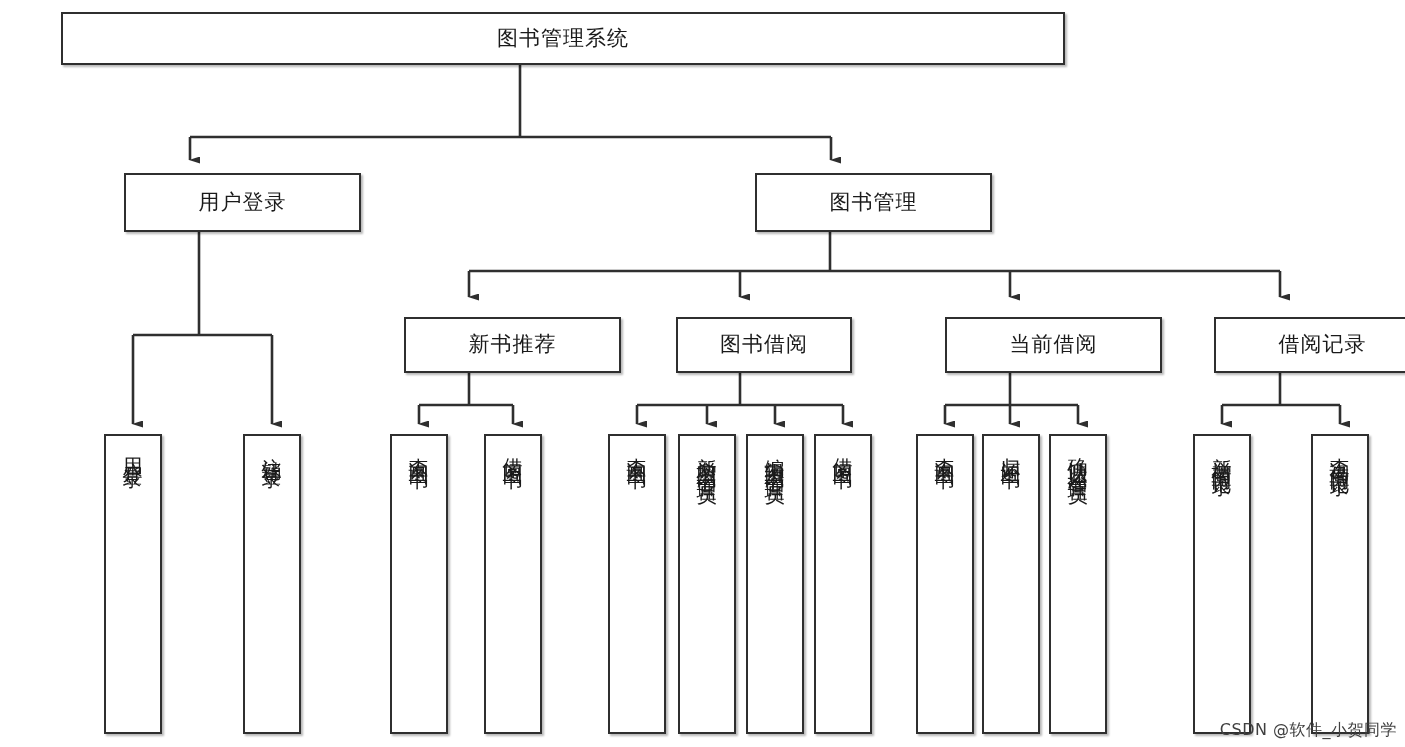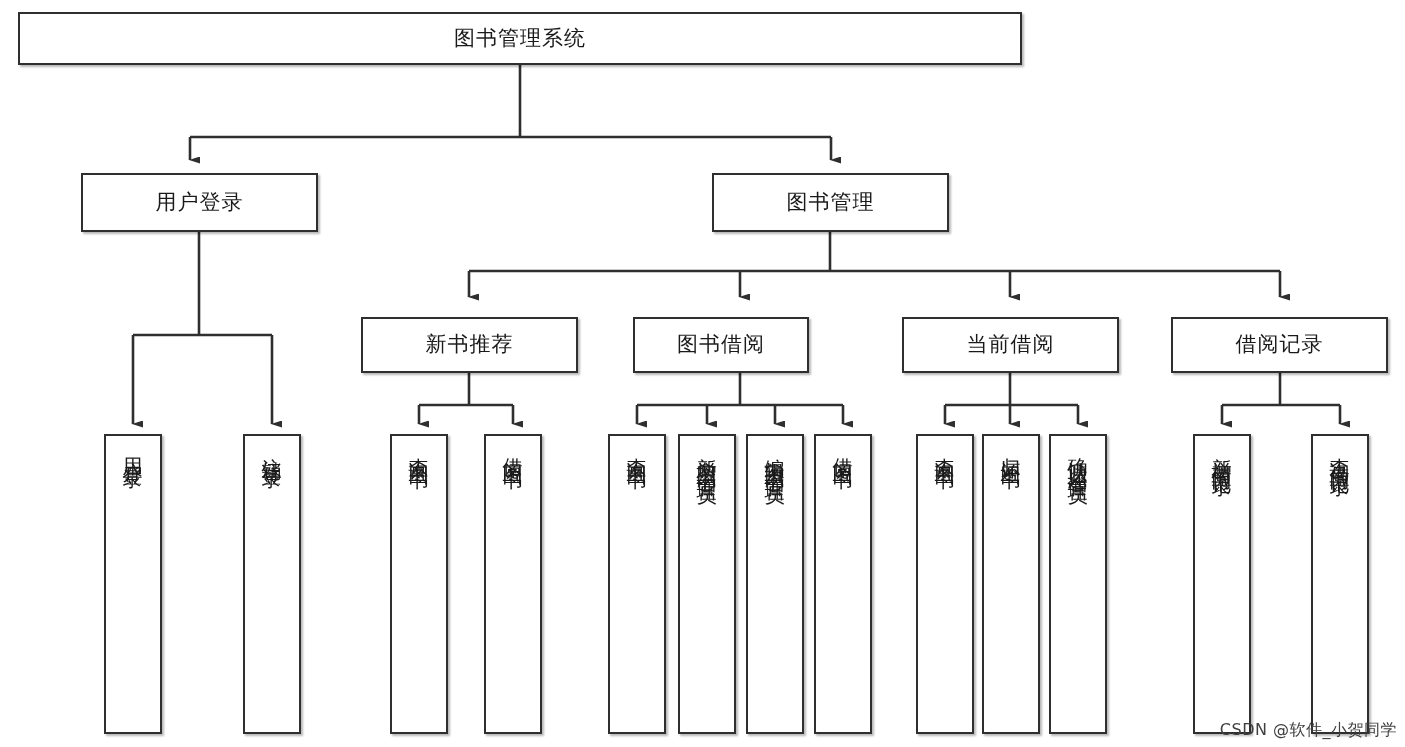--- a/index.html
+++ b/index.html
@@ -36,20 +36,21 @@
     display: flex;
     align-items: center;
     justify-content: center;
     color: #1a1a1a;
   }
   .node.horiz {
     font-size: 21px;
     letter-spacing: 1px;
     line-height: 1.2;
     text-align: center;
+    margin-left: 43px;
   }
   .node.vert {
     writing-mode: vertical-rl;
     text-orientation: upright;
     font-size: 20px;
     letter-spacing: 4px;
     line-height: 1.0;
     padding: 6px 0;
     justify-content: flex-start;
     align-items: center;

